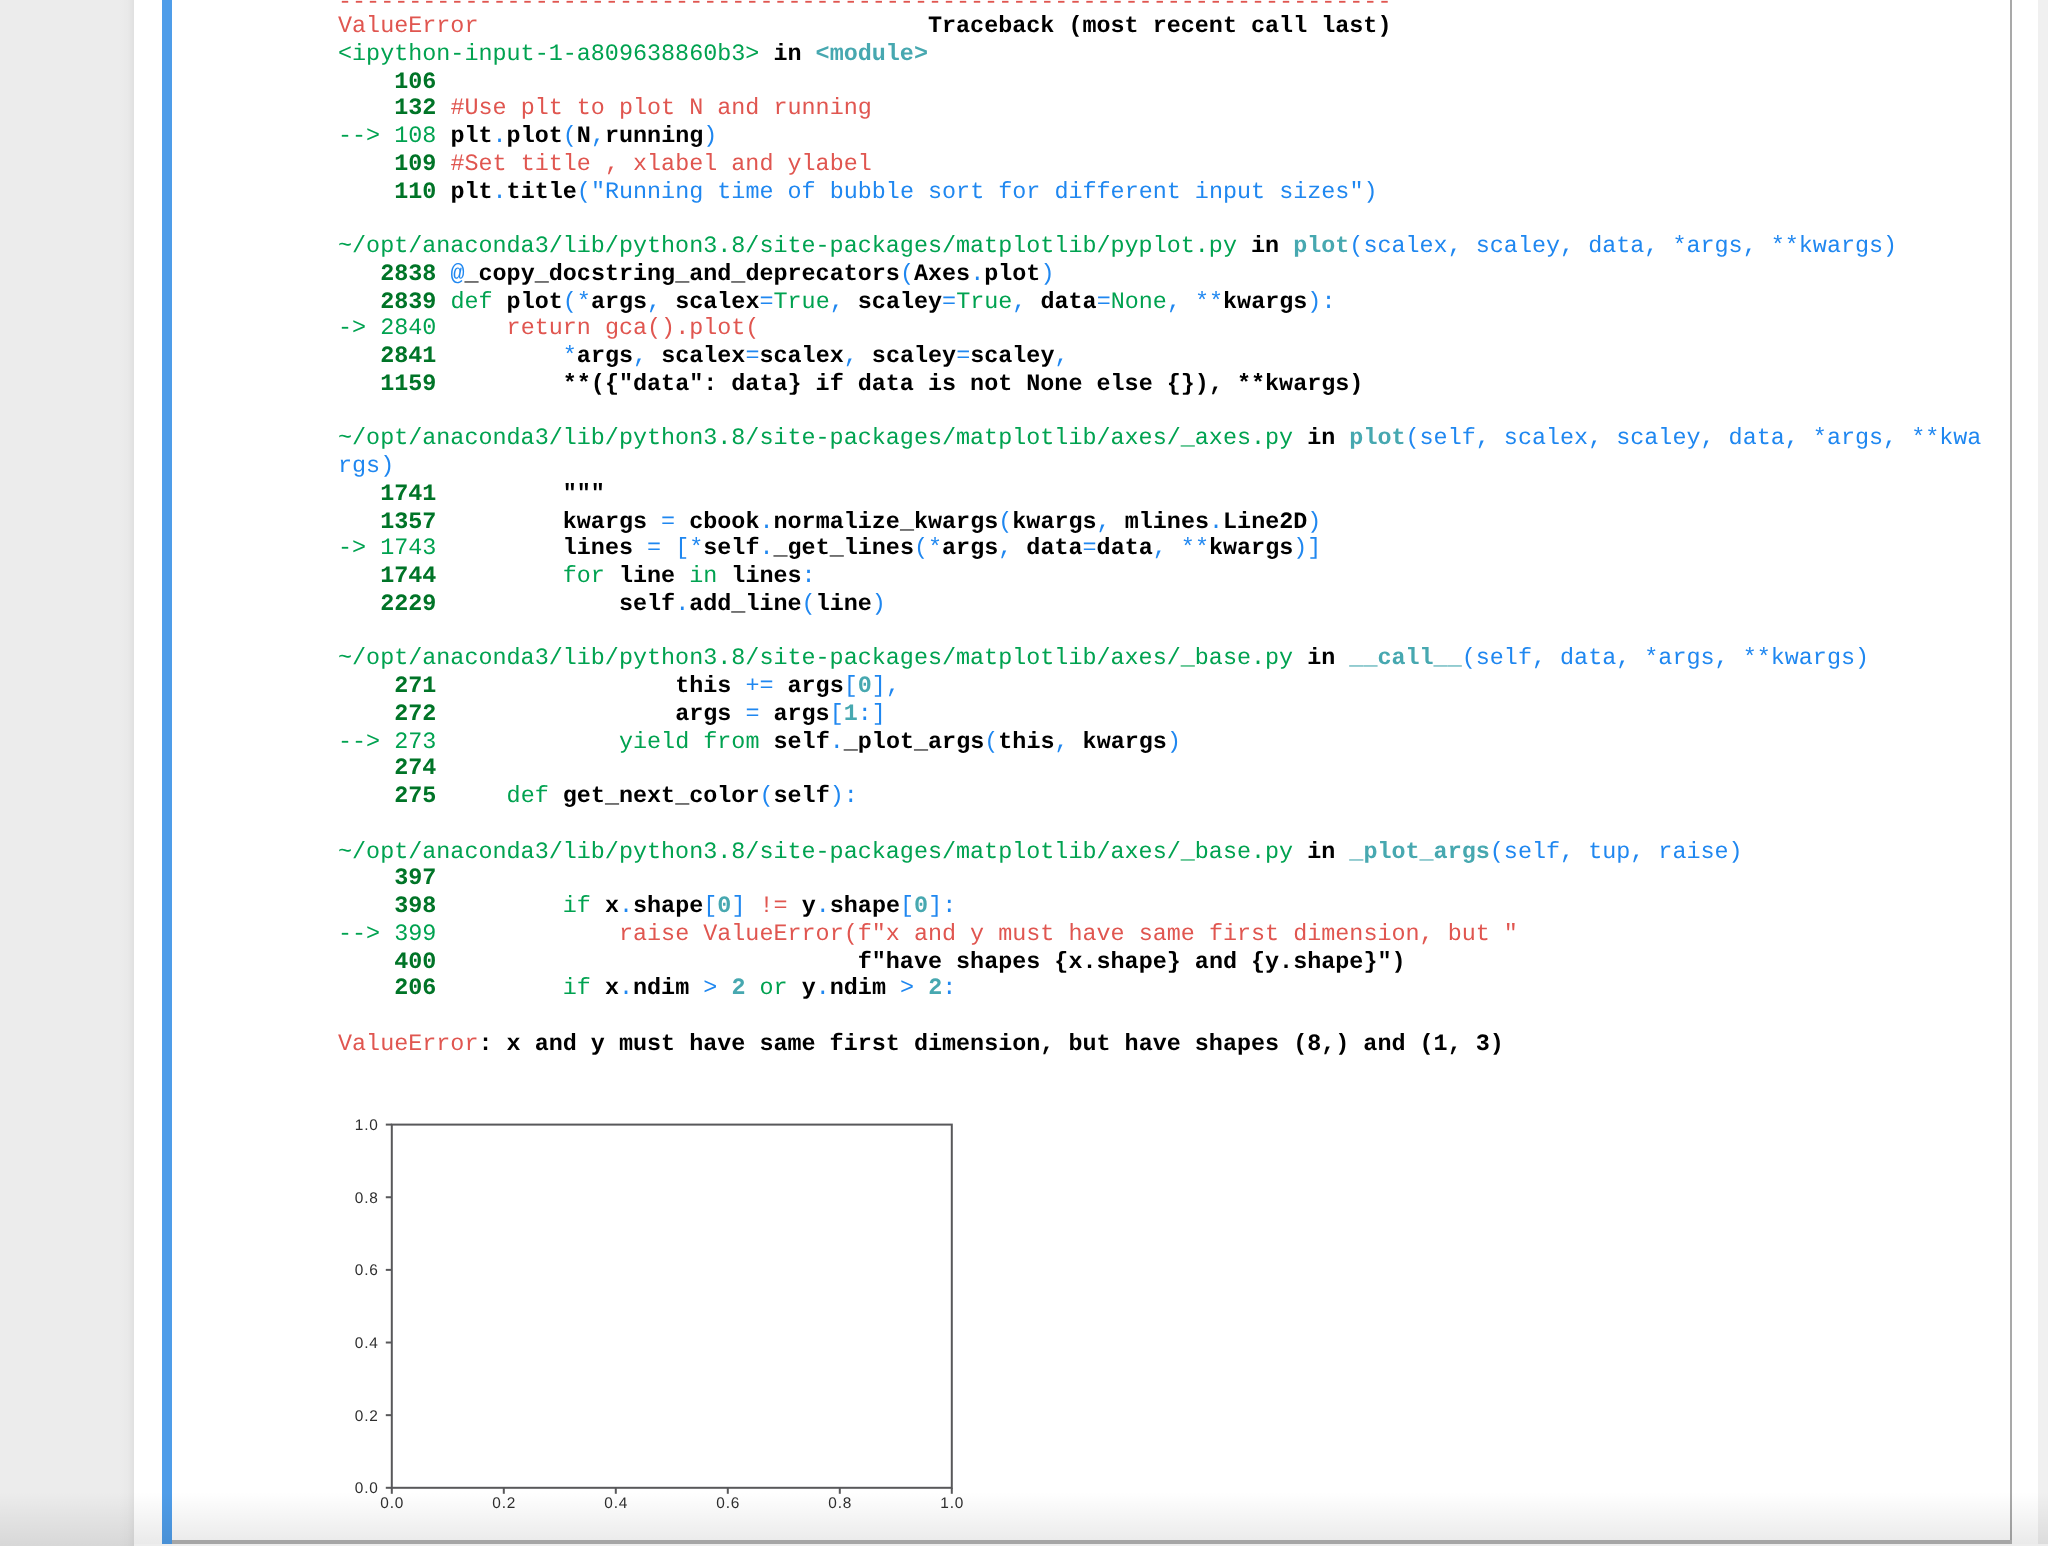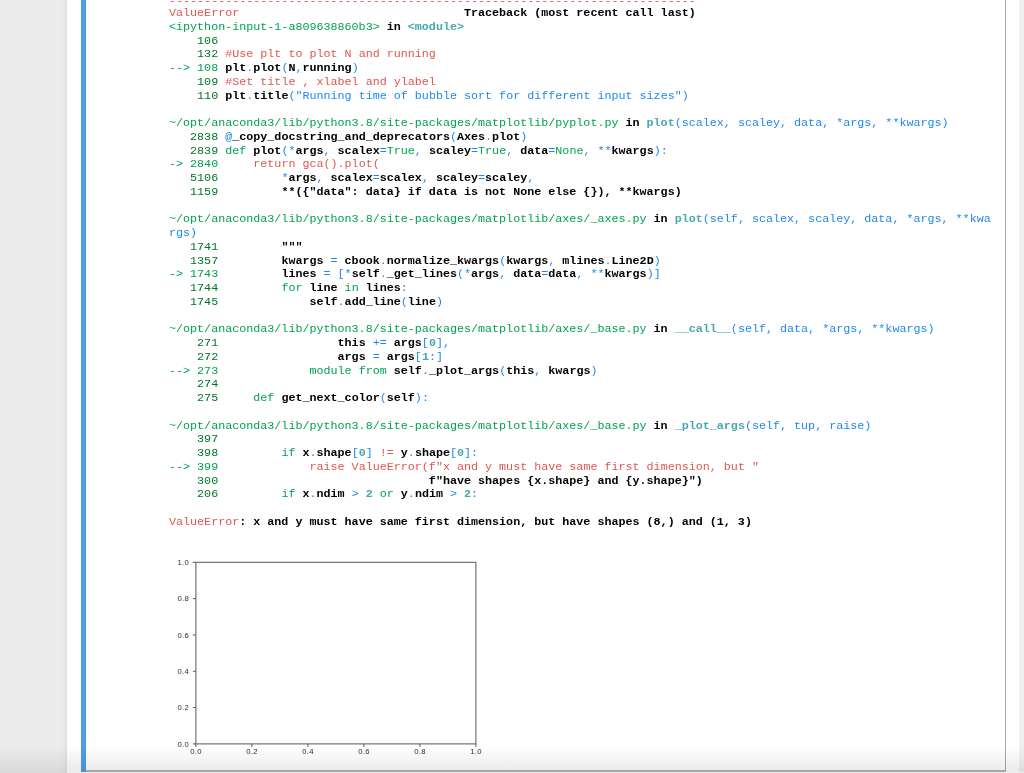--- a/index.html
+++ b/index.html
@@ -7,21 +7,21 @@
   background:linear-gradient(to right,#ececec 0px,#ececec 60px,#e9e9e9 64px,#e0e0e0 67px);}
 #bluebar{position:absolute;left:80.8px;top:0;width:4.8px;height:772.3px;background:#4f9de9;}
 #rightline{position:absolute;left:1004.9px;top:0;width:1.6px;height:771.8px;background:#a9a9a9;}
 #rightstrip{position:absolute;left:1019px;top:0;width:5px;height:773px;background:#f0f0f0;}
 pre#tb{position:absolute;left:169px;top:-6.7px;margin:0;width:825px;
   font-family:"Liberation Mono",monospace;font-size:11.71px;line-height:13.755px;
   font-weight:bold;color:#000;white-space:pre-wrap;word-break:break-all;}
 pre#tb .r{color:#E05650;font-weight:normal;}
 pre#tb .shift{position:relative;top:1.7px;}
 pre#tb .g{color:#00A250;font-weight:normal;}
-pre#tb .G{color:#007427;font-weight:normal;}
+pre#tb .G{color:#007427;font-weight:bold;}
 pre#tb .b{color:#1F87F0;font-weight:normal;}
 pre#tb .c{color:#47A8B0;font-weight:bold;}
 #fade{position:absolute;left:0;top:746px;width:1024px;height:27.5px;
   background:linear-gradient(to bottom,rgba(0,0,0,0) 0%,rgba(0,0,0,0.09) 100%);}
 #cellbottom{position:absolute;left:85.6px;top:770.4px;width:920.7px;height:1.4px;background:#a6a6a6;}
 #below{position:absolute;left:67px;top:771.8px;width:957px;height:1.2px;background:#ededed;}
 </style></head>
 <body>
 <div id="leftstrip"></div>
 <div id="rightline"></div>
@@ -33,42 +33,42 @@
     <span class="G">106</span> 
     <span class="G">132</span> <span class="r">#Use plt to plot N and running</span>
 <span class="g">--&gt; 108</span> plt<span class="b">.</span>plot<span class="b">(</span>N<span class="b">,</span>running<span class="b">)</span>
     <span class="G">109</span> <span class="r">#Set title , xlabel and ylabel</span>
     <span class="G">110</span> plt<span class="b">.</span>title<span class="b">("Running time of bubble sort for different input sizes")</span>
 
 <span class="g">~/opt/anaconda3/lib/python3.8/site-packages/matplotlib/pyplot.py</span> in <span class="c">plot</span><span class="b">(scalex, scaley, data, *args, **kwargs)</span>
    <span class="G">2838</span> <span class="b">@</span>_copy_docstring_and_deprecators<span class="b">(</span>Axes<span class="b">.</span>plot<span class="b">)</span>
    <span class="G">2839</span> <span class="g">def</span> plot<span class="b">(*</span>args<span class="b">, </span>scalex<span class="b">=</span><span class="g">True</span><span class="b">, </span>scaley<span class="b">=</span><span class="g">True</span><span class="b">, </span>data<span class="b">=</span><span class="g">None</span><span class="b">, **</span>kwargs<span class="b">):</span>
 <span class="g">-&gt; 2840</span> <span class="r">    return gca().plot(</span>
-   <span class="G">5106</span>         <span class="b">*</span>args<span class="b">, </span>scalex<span class="b">=</span>scalex<span class="b">, </span>scaley<span class="b">=</span>scaley<span class="b">,</span>
+   <span class="G">2841</span>         <span class="b">*</span>args<span class="b">, </span>scalex<span class="b">=</span>scalex<span class="b">, </span>scaley<span class="b">=</span>scaley<span class="b">,</span>
    <span class="G">1159</span>         **({"data": data} if data is not None else {}), **kwargs)
 
 <span class="g">~/opt/anaconda3/lib/python3.8/site-packages/matplotlib/axes/_axes.py</span> in <span class="c">plot</span><span class="b">(self, scalex, scaley, data, *args, **kwargs)</span>
    <span class="G">1741</span>         """
    <span class="G">1357</span>         kwargs <span class="b">=</span> cbook<span class="b">.</span>normalize_kwargs<span class="b">(</span>kwargs<span class="b">,</span> mlines<span class="b">.</span>Line2D<span class="b">)</span>
 <span class="g">-&gt; 1743</span>         lines <span class="b">= [*</span>self<span class="b">.</span>_get_lines<span class="b">(*</span>args<span class="b">, </span>data<span class="b">=</span>data<span class="b">, **</span>kwargs<span class="b">)]</span>
    <span class="G">1744</span>         <span class="g">for</span> line <span class="g">in</span> lines<span class="b">:</span>
-   <span class="G">1745</span>             self<span class="b">.</span>add_line<span class="b">(</span>line<span class="b">)</span>
+   <span class="G">2229</span>             self<span class="b">.</span>add_line<span class="b">(</span>line<span class="b">)</span>
 
 <span class="g">~/opt/anaconda3/lib/python3.8/site-packages/matplotlib/axes/_base.py</span> in <span class="c">__call__</span><span class="b">(self, data, *args, **kwargs)</span>
     <span class="G">271</span>                 this <span class="b">+=</span> args<span class="b">[</span><span class="c">0</span><span class="b">],</span>
     <span class="G">272</span>                 args <span class="b">=</span> args<span class="b">[</span><span class="c">1</span><span class="b">:]</span>
-<span class="g">--&gt; 273</span>             <span class="g">module</span> <span class="g">from</span> self<span class="b">.</span>_plot_args<span class="b">(</span>this<span class="b">, </span>kwargs<span class="b">)</span>
+<span class="g">--&gt; 273</span>             <span class="g">yield</span> <span class="g">from</span> self<span class="b">.</span>_plot_args<span class="b">(</span>this<span class="b">, </span>kwargs<span class="b">)</span>
     <span class="G">274</span> 
     <span class="G">275</span>     <span class="g">def</span> get_next_color<span class="b">(</span>self<span class="b">):</span>
 
 <span class="g">~/opt/anaconda3/lib/python3.8/site-packages/matplotlib/axes/_base.py</span> in <span class="c">_plot_args</span><span class="b">(self, tup, raise)</span>
     <span class="G">397</span> 
     <span class="G">398</span>         <span class="g">if</span> x<span class="b">.</span>shape<span class="b">[</span><span class="c">0</span><span class="b">]</span> <span class="r">!=</span> y<span class="b">.</span>shape<span class="b">[</span><span class="c">0</span><span class="b">]:</span>
 <span class="g">--&gt; 399</span> <span class="r">            raise ValueError(f"x and y must have same first dimension, but "</span>
-    <span class="G">300</span>                              f"have shapes {x.shape} and {y.shape}")
+    <span class="G">400</span>                              f"have shapes {x.shape} and {y.shape}")
     <span class="G">206</span>         <span class="g">if</span> x<span class="b">.</span>ndim <span class="b">&gt;</span> <span class="c">2</span> <span class="g">or</span> y<span class="b">.</span>ndim <span class="b">&gt;</span> <span class="c">2</span><span class="b">:</span>
 
 <span class="r">ValueError</span>: x and y must have same first dimension, but have shapes (8,) and (1, 3)</pre>
 <svg width="380" height="240" viewBox="0 0 380 240" style="position:absolute;left:151px;top:533px">
 <rect x="44.9" y="29.3" width="280.0" height="181.6" fill="#ffffff" stroke="#58585a" stroke-width="1"></rect>
 <line x1="41.9" y1="29.30" x2="44.9" y2="29.30" stroke="#58585a" stroke-width="1"></line>
 <text x="38.3" y="32.00" font-family="Liberation Sans, sans-serif" font-size="7.7px" letter-spacing="0.4" fill="#2e2e2e" text-anchor="end">1.0</text>
 <line x1="41.9" y1="65.62" x2="44.9" y2="65.62" stroke="#58585a" stroke-width="1"></line>
 <text x="38.3" y="68.32" font-family="Liberation Sans, sans-serif" font-size="7.7px" letter-spacing="0.4" fill="#2e2e2e" text-anchor="end">0.8</text>
 <line x1="41.9" y1="101.94" x2="44.9" y2="101.94" stroke="#58585a" stroke-width="1"></line>

